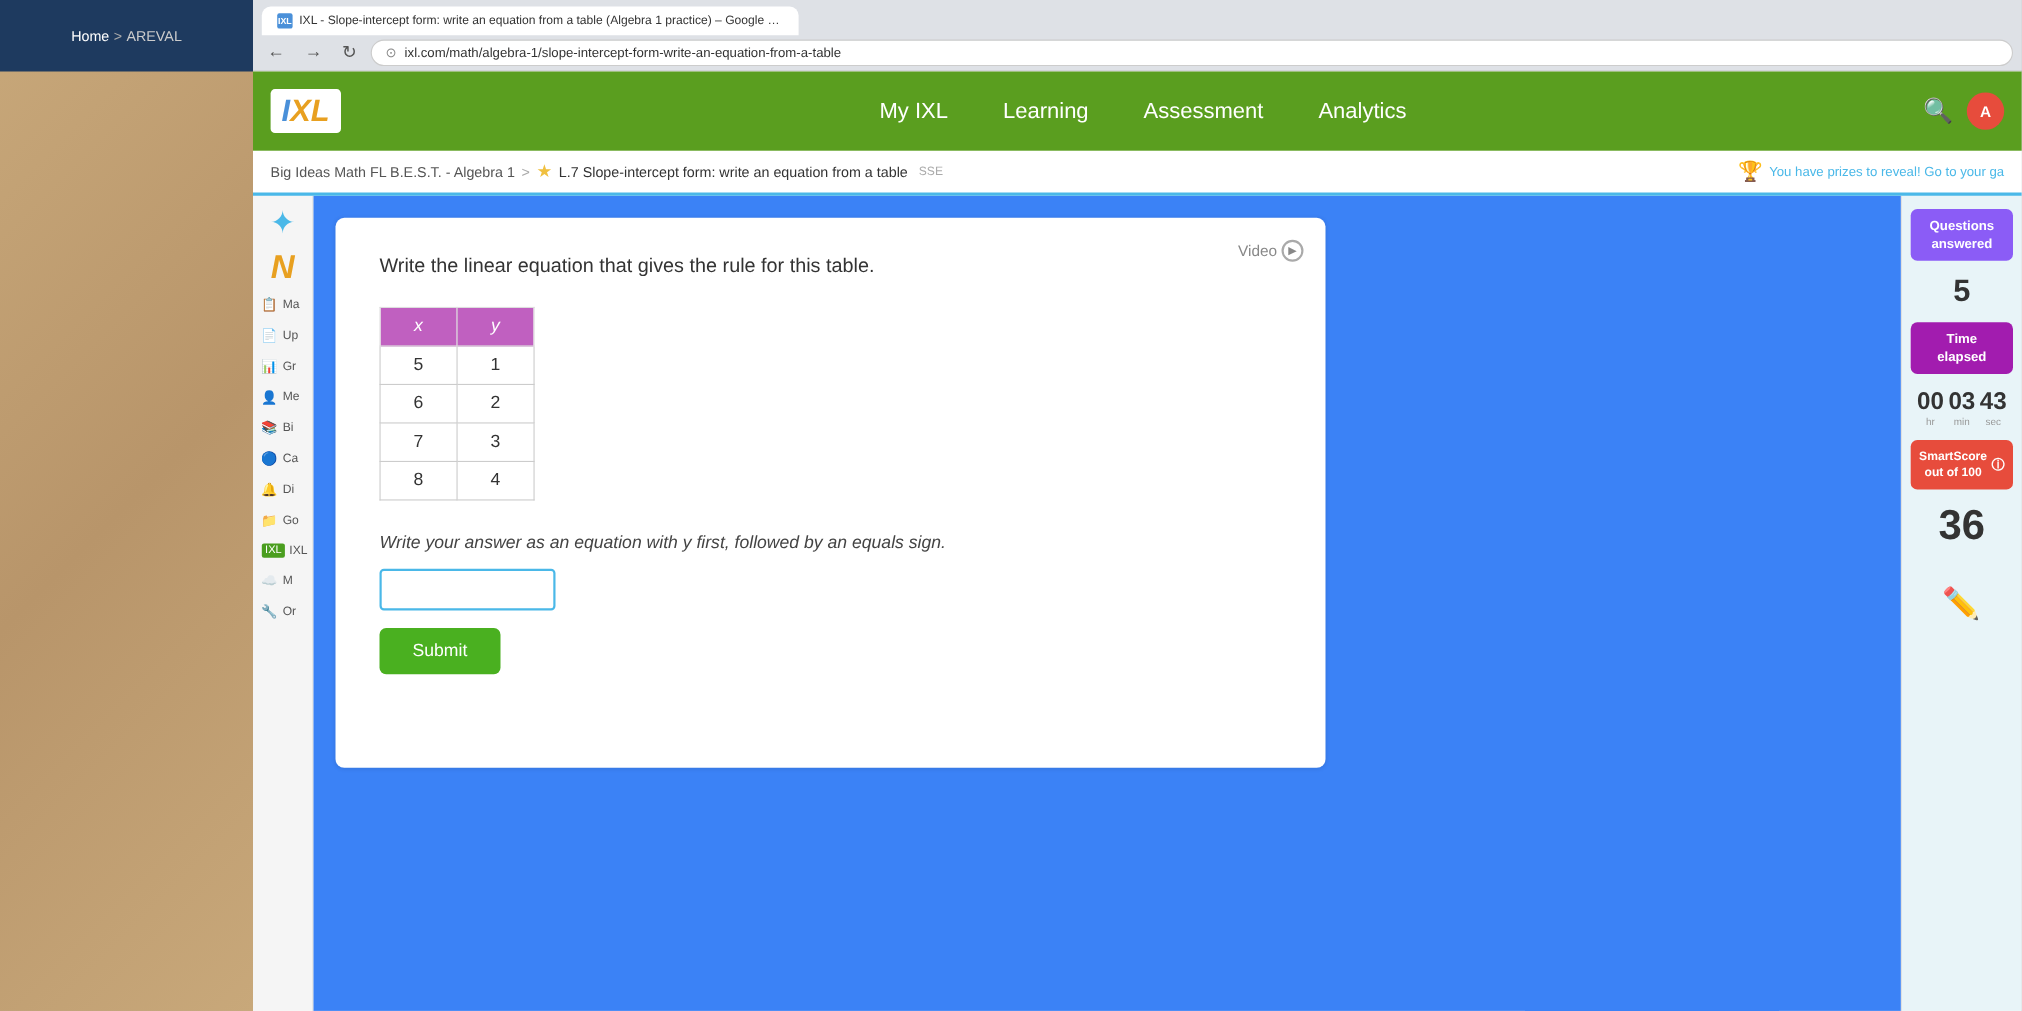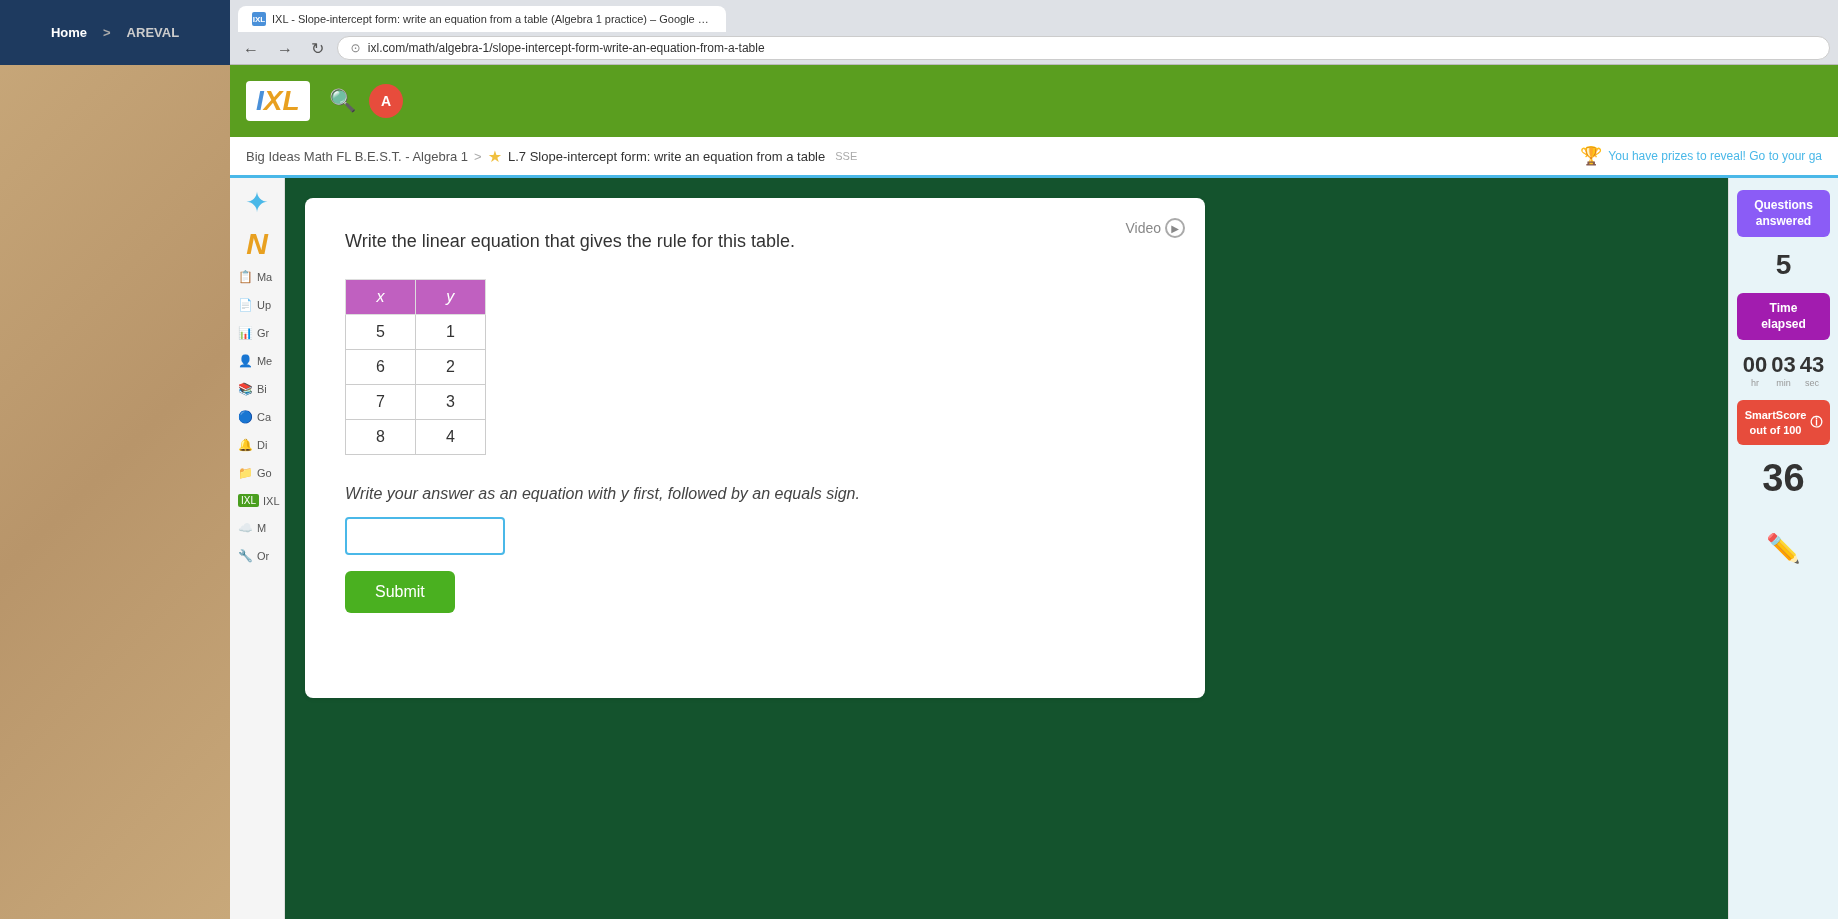--- a/index.html
+++ b/index.html
@@ -36,21 +36,21 @@
     .breadcrumb-current { color: #333; font-weight: 500; }
     .breadcrumb-sse { color: #aaa; font-size: 11px; margin-left: 4px; }
     .breadcrumb-prize { color: #4ab8e8; font-size: 12px; display: flex; align-items: center; gap: 6px; }
     .trophy-icon { color: #4ab8e8; font-size: 18px; }
 
     
     .main-content { display: flex; flex: 1; overflow: hidden; }
     .sidebar-list-item { display: flex; align-items: center; gap: 6px; padding: 8px 10px; font-size: 12px; color: #555; cursor: pointer; white-space: nowrap; overflow: hidden; }
 
     
-    .practice-area { flex: 1; background: #14532d; padding: 20px; overflow-y: auto; position: relative; }
+    .practice-area { flex: 1; background: #3b82f6; padding: 20px; overflow-y: auto; position: relative; }
     .practice-card { background: white; border-radius: 8px; padding: 30px 40px; max-width: 900px; min-height: 500px; position: relative; box-shadow: 0 1px 4px rgba(0,0,0,0.1); }
     .video-link { position: absolute; top: 20px; right: 20px; color: #888; font-size: 14px; display: flex; align-items: center; gap: 4px; cursor: pointer; }
     .question-text { font-size: 18px; color: #333; margin-bottom: 24px; line-height: 1.5; }
 
     
     .data-table { border-collapse: collapse; margin-bottom: 30px; }
     .data-table th { background: #c060c0; color: white; font-style: italic; font-size: 16px; font-weight: normal; padding: 8px 30px; text-align: center; border: 1px solid #ddd; }
     .data-table td { border: 1px solid #ccc; padding: 8px 30px; text-align: center; font-size: 16px; color: #333; }
 
     
@@ -96,33 +96,39 @@
     <button class="nav-btn">→</button>
     <button class="nav-btn">↻</button>
     <div class="address-bar">
       <span style="color:#888;margin-right:4px;">⊙</span>
       <span>ixl.com/math/algebra-1/slope-intercept-form-write-an-equation-from-a-table</span>
     </div>
   </div>
 </div>
 
 <div class="home-nav" style="top:0;left:0;height:65px;width:230px;background:#1e3a5f;display:flex;flex-direction:column;justify-content:center;padding:8px 12px;">
-  <div style="display:flex;align-items:flex-start;gap:16px;font-weight:bold;">
+  <div style="display:flex;align-items:flex-start;gap:4px;">
     <span style="color:white;font-size:13px;cursor:pointer;">Home</span>
     <span style="color:#aaa;">&gt;</span>
     <span style="color:#ccc;font-size:13px;">AREVAL</span>
   </div>
 </div>
 
 <div class="ixl-app">
 
   <div class="top-nav">
     <div class="ixl-logo">
       <span class="ixl-logo-i">I</span>
       <span class="ixl-logo-xl">XL</span>
+    </div>
+    <div class="nav-links">
+      <span class="nav-link">My IXL</span>
+      <span class="nav-link">Learning</span>
+      <span class="nav-link">Assessment</span>
+      <span class="nav-link">Analytics</span>
     </div>
     <div class="nav-icons">
       <button class="search-icon-btn">🔍</button>
       <div class="profile-circle">A</div>
     </div>
   </div>
 
   <div class="breadcrumb-bar">
     <div class="breadcrumb-left">
       <span style="color:#555;cursor:pointer;">Big Ideas Math FL B.E.S.T. - Algebra 1</span>

